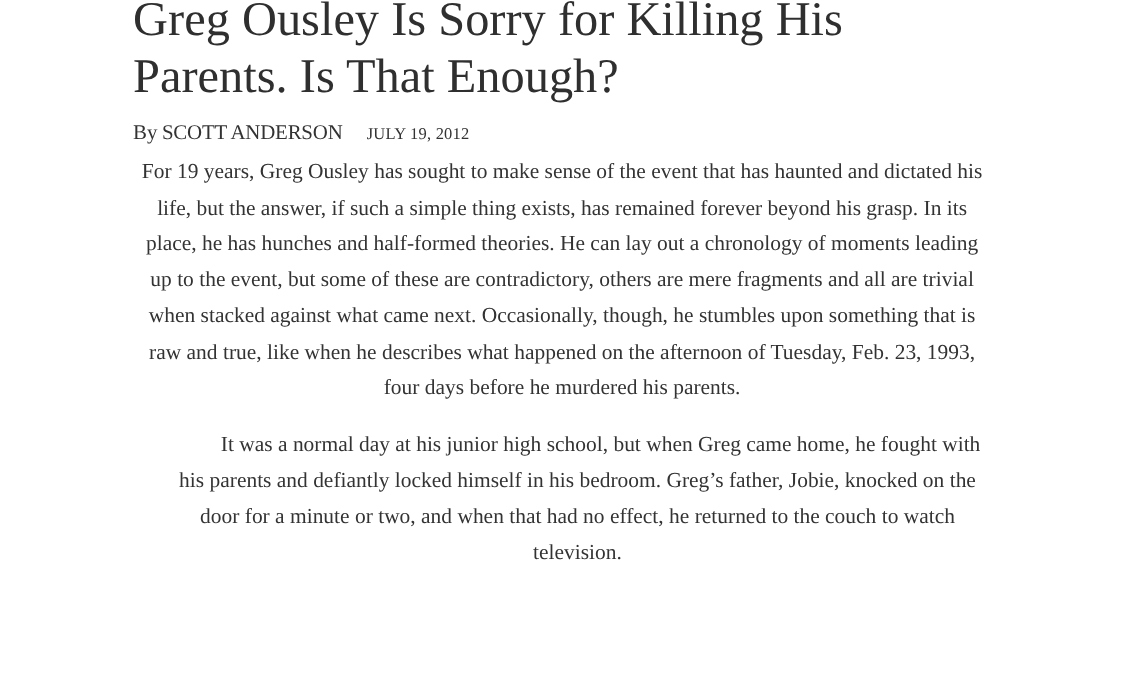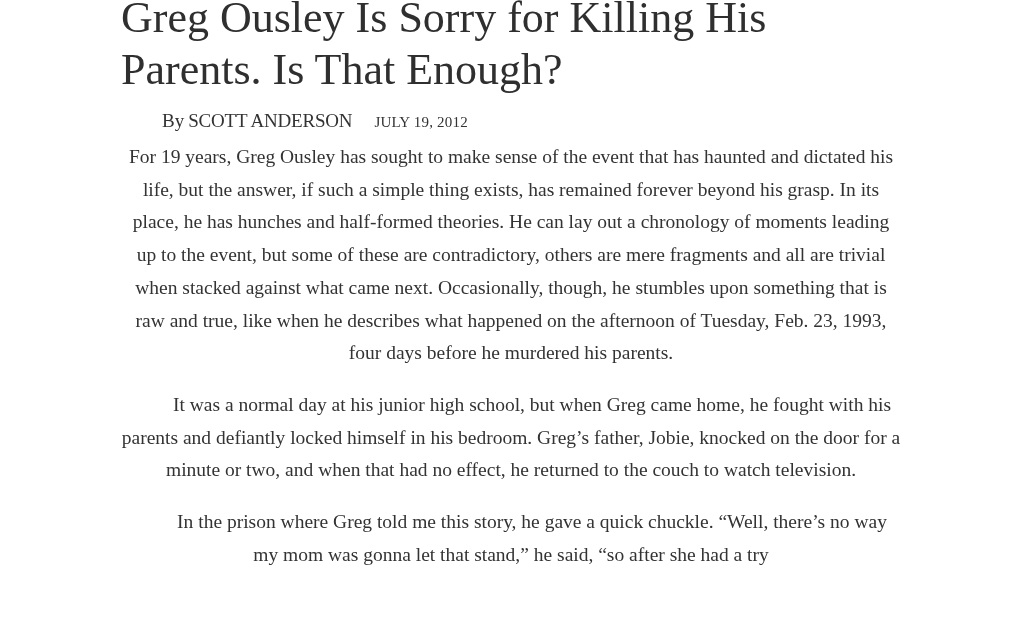--- a/index.html
+++ b/index.html
@@ -33,21 +33,20 @@
       color: #2f2f2f;
       letter-spacing: 0px;
     }
     .byline {
       position: absolute;
       top: 110px;
       left: 0;
       white-space: nowrap;
       font-family: "Liberation Serif", "DejaVu Serif", serif;
       color: #333;
-      margin-left: 41px;
     }
     .byline .by {
       font-size: 19px;
     }
     .byline .author {
       font-size: 19px;
       letter-spacing: -0.2px;
     }
     .byline .date {
       font-size: 15px;
@@ -63,32 +62,32 @@
       font-size: 19.5px;
       line-height: 32.7px;
       color: #333333;
     }
     .body p {
       margin: 0 0 19px 0;
       text-align: center;
     }
     .body p.indent {
       text-indent: 42px;
+      margin-left: 28px;
     }
   </style>
 </head>
 <body>
 
 <div class="article">
   <h1 class="headline">Greg Ousley Is Sorry for Killing His Parents. Is That Enough?</h1>
 
   <div class="byline">
     <span class="by">By</span>
     <span class="author">SCOTT ANDERSON</span>
     <span class="date">JULY 19, 2012</span>
   </div>
 
   <div class="body">
     <p>For 19 years, Greg Ousley has sought to make sense of the event that has haunted and dictated his life, but the answer, if such a simple thing exists, has remained forever beyond his grasp. In its place, he has hunches and half-formed theories. He can lay out a chronology of moments leading up to the event, but some of these are contradictory, others are mere fragments and all are trivial when stacked against what came next. Occasionally, though, he stumbles upon something that is raw and true, like when he describes what happened on the afternoon of Tuesday, Feb. 23, 1993, four days before he murdered his parents.</p>
     <p class="indent">It was a normal day at his junior high school, but when Greg came home, he fought with his parents and defiantly locked himself in his bedroom. Greg’s father, Jobie, knocked on the door for a minute or two, and when that had no effect, he returned to the couch to watch television.</p>
-    <p class="indent">In the prison where Greg told me this story, he gave a quick chuckle. “Well, there’s no way my mom was gonna let that stand,” he said, “so after she had a try</p>
   </div>
 </div>
 
 </body></html>

